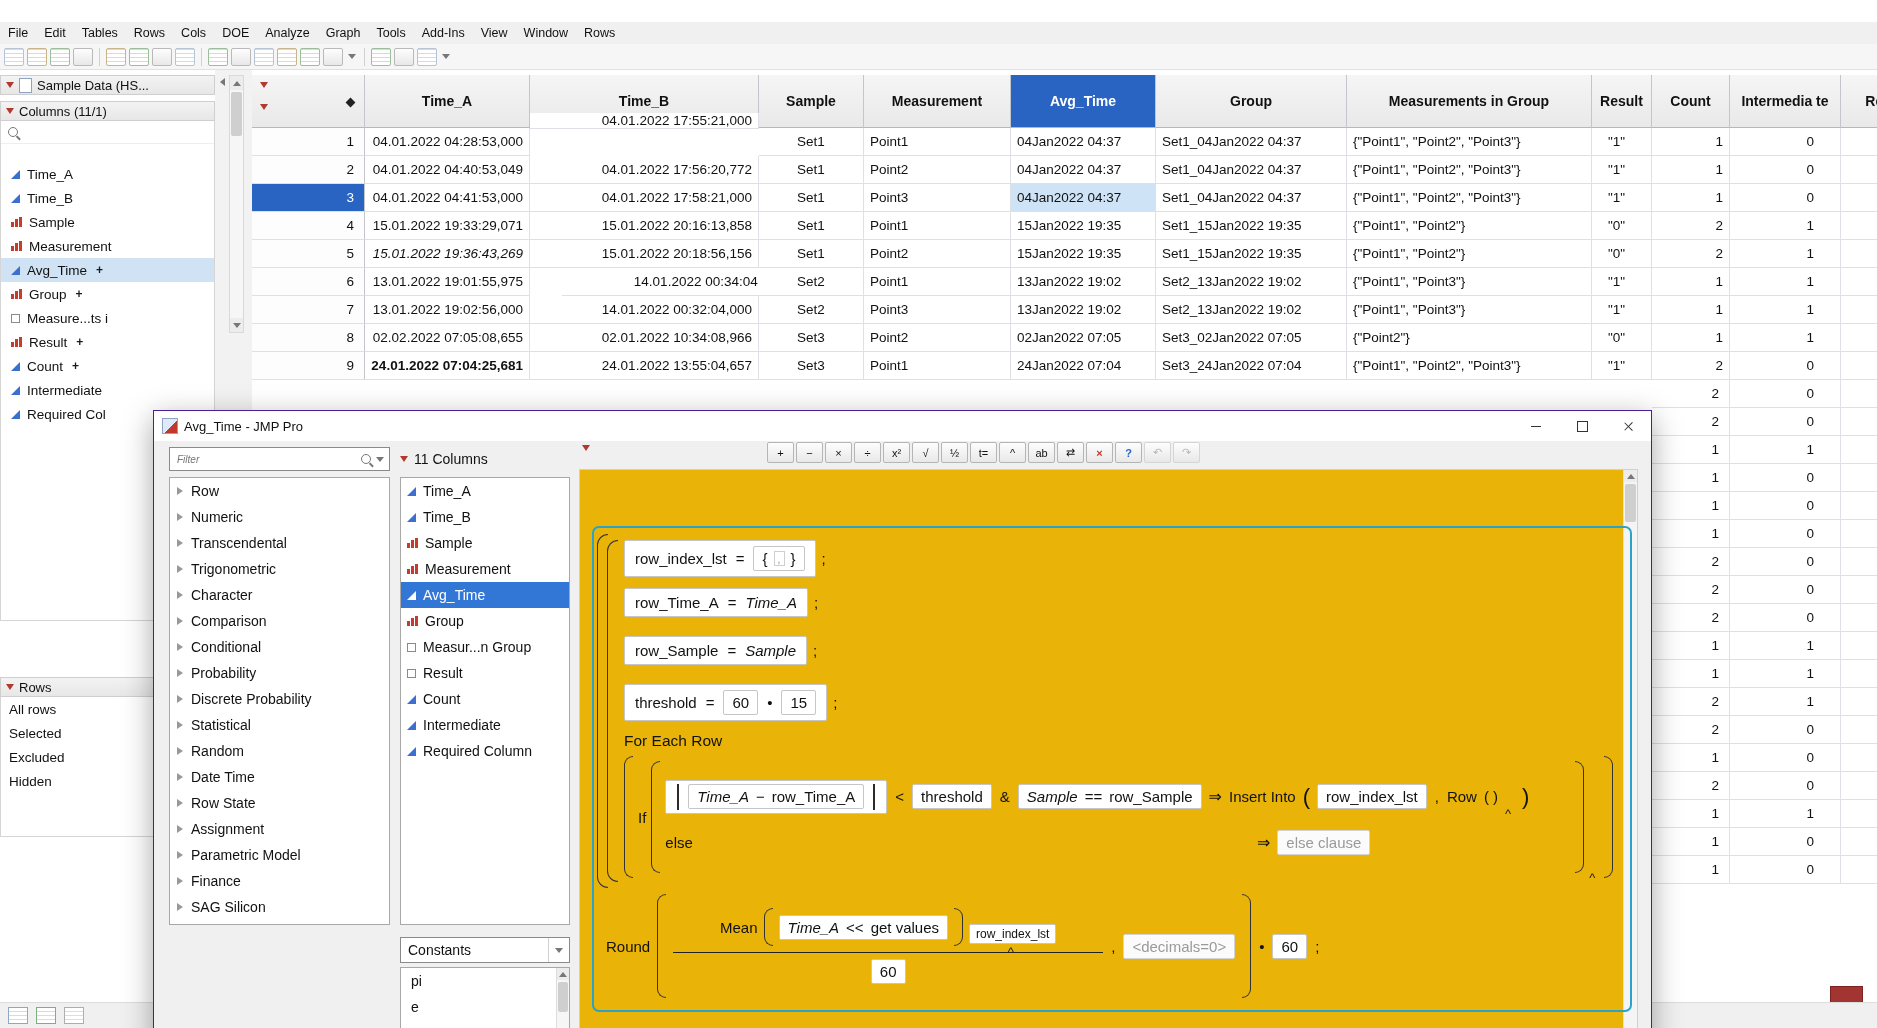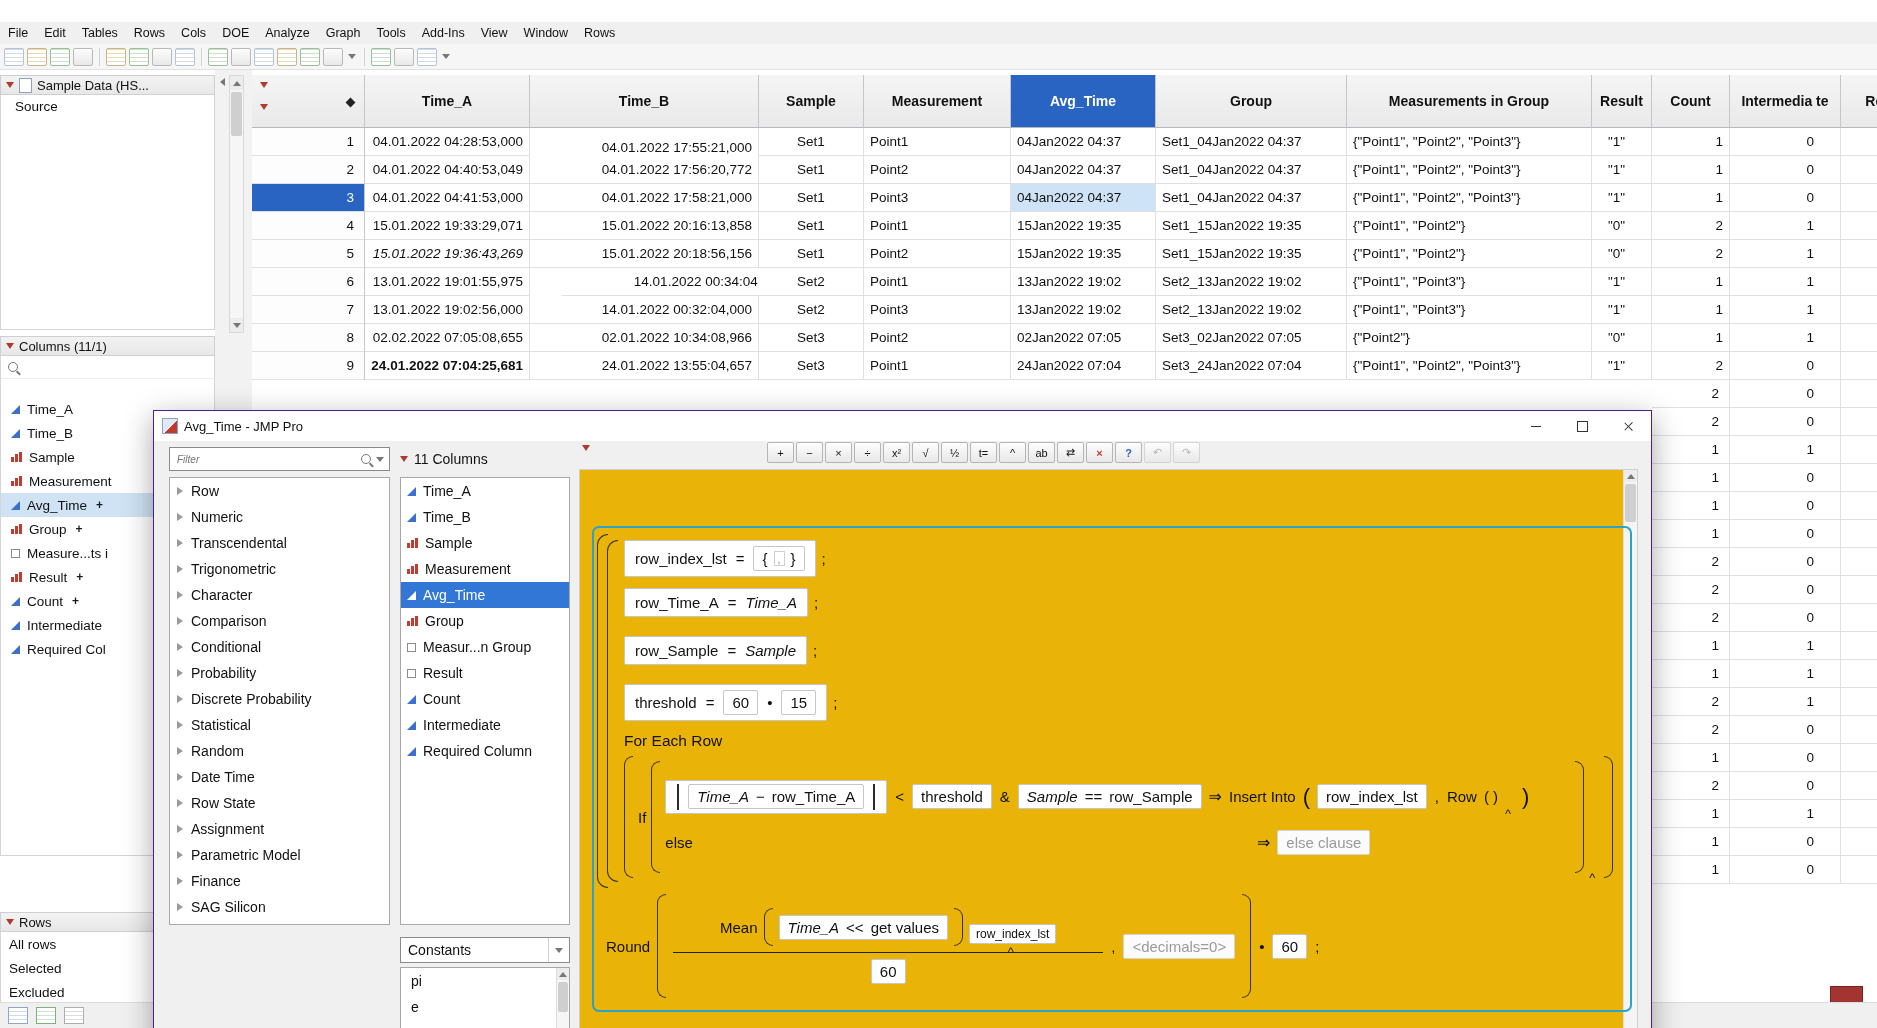--- a/index.html
+++ b/index.html
@@ -173,23 +173,20 @@
       <div class="chev"></div>
     </div>
 
   <div class="sidebar">
     <div style="height:5px"></div>
     <div class="panel-header">
       <span class="tri-red"></span>
       <span class="docicon"></span>
       <span>Sample Data (HS...</span>
     </div>
-    <div class="panel-body" style="height:235px">
-      <div class="src-item">Source</div>
-    </div>
     <div style="height:6px"></div>
     <div class="panel-header">
       <span class="tri-red"></span>
       <span>Columns (11/1)</span>
     </div>
     <div class="panel-body" id="columns-panel-body" style="height:500px">
       <div class="search-row">
         <span class="mag"></span>
       </div>
       <div style="height:18px"></div>
@@ -298,21 +295,21 @@
       <div class="hdr" style="left: 864px; top: 75px; width: 147px; height: 53px;">Measurement</div>
       <div class="hdr avg" style="left: 1011px; top: 75px; width: 145px; height: 53px;">Avg_Time</div>
       <div class="hdr" style="left: 1156px; top: 75px; width: 191px; height: 53px;">Group</div>
       <div class="hdr" style="left: 1347px; top: 75px; width: 245px; height: 53px;">Measurements in Group</div>
       <div class="hdr" style="left: 1592px; top: 75px; width: 60px; height: 53px;">Result</div>
       <div class="hdr" style="left: 1652px; top: 75px; width: 78px; height: 53px;">Count</div>
       <div class="hdr" style="left: 1730px; top: 75px; width: 111px; height: 53px;">Intermedia te</div>
       <div class="hdr" style="left: 1841px; top: 75px; width: 90px; height: 53px;">Re Co</div>
       <div class="cell rownum" style="left: 252px; top: 128px; width: 113px; height: 28px;">1</div>
       <div class="cell right" style="left: 365px; top: 128px; width: 165px; height: 28px;">04.01.2022 04:28:53,000</div>
-      <div class="cell right" style="left: 530px; top: 128px; width: 229px; height: 40px;">04.01.2022 17:55:21,000</div>
+      <div class="cell right" style="left: 530px; top: 113px; width: 229px; height: 16px;">04.01.2022 17:55:21,000</div>
       <div class="cell center" style="left: 759px; top: 128px; width: 105px; height: 28px;">Set1</div>
       <div class="cell" style="left: 864px; top: 128px; width: 147px; height: 28px;">Point1</div>
       <div class="cell" style="left: 1011px; top: 128px; width: 145px; height: 28px;">04Jan2022 04:37</div>
       <div class="cell" style="left: 1156px; top: 128px; width: 191px; height: 28px;">Set1_04Jan2022 04:37</div>
       <div class="cell" style="left: 1347px; top: 128px; width: 245px; height: 28px;">{"Point1", "Point2", "Point3"}</div>
       <div class="cell" style="left: 1592px; top: 128px; width: 60px; height: 28px; padding-left: 16px;">"1"</div>
       <div class="cell right" style="left: 1652px; top: 128px; width: 78px; height: 28px;">1</div>
       <div class="cell right" style="left: 1730px; top: 128px; width: 111px; height: 28px; padding-right: 26px;">0</div>
       <div class="cell" style="left: 1841px; top: 128px; width: 90px; height: 28px;"></div>
       <div class="cell rownum" style="left: 252px; top: 156px; width: 113px; height: 28px;">2</div>

